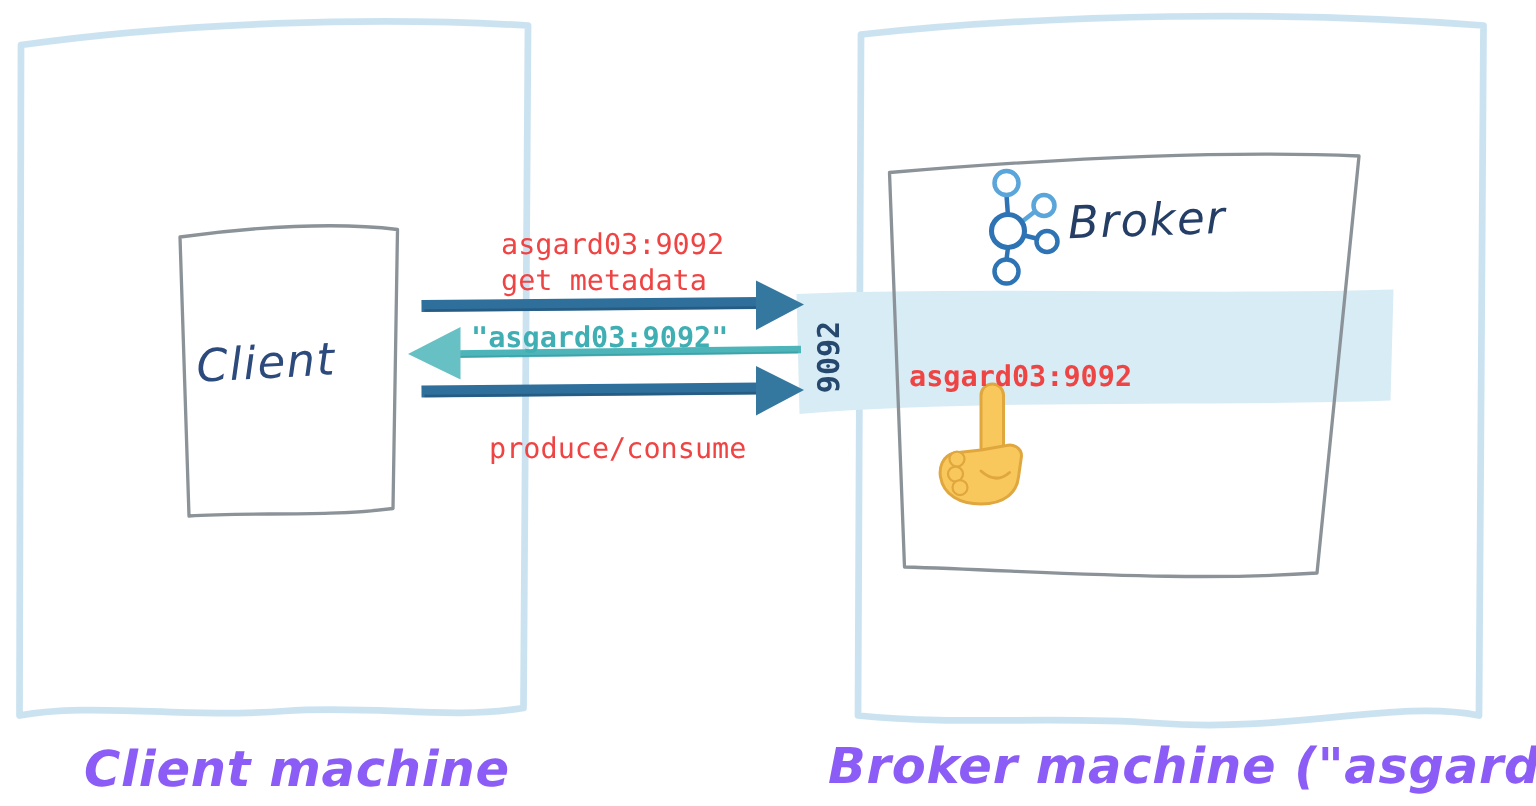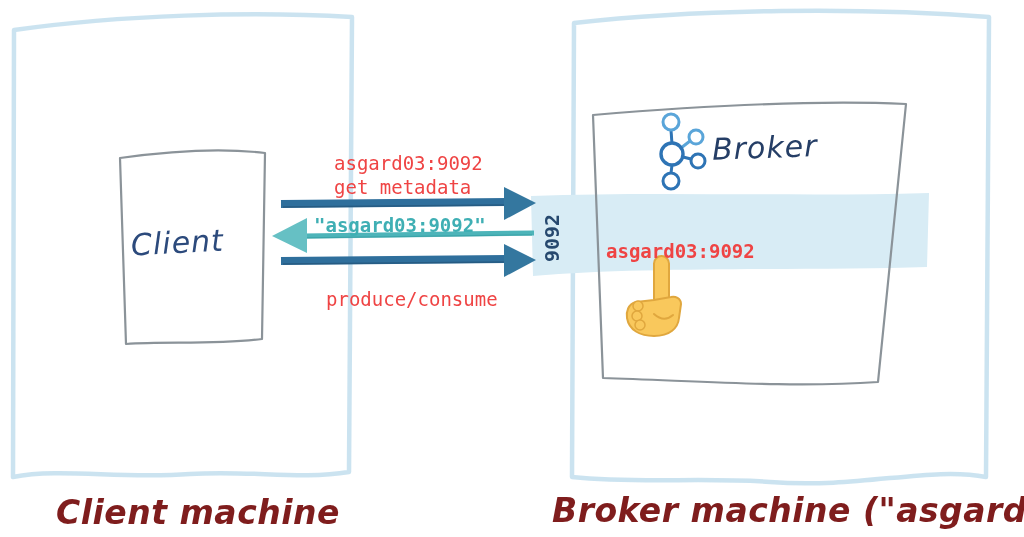--- a/index.html
+++ b/index.html
@@ -18,21 +18,21 @@
   .port-label{
     left:521px;top:226px;width:62px;height:24px;text-align:center;
     transform:rotate(-90deg);transform-origin:center center;
     font-family:"DejaVu Sans Mono","Liberation Mono",monospace;
     font-weight:bold;font-size:20px;color:#26486e;
   }
   .handwritten{
     font-style:italic;color:#2c4a7c;font-size:30px;letter-spacing:1px;
   }
   .caption{
-    font-style:italic;font-weight:bold;font-size:33px;color:#7f1d1d;letter-spacing:0.5px;
+    font-style:italic;font-weight:bold;font-size:33px;color:#8b5cf6;letter-spacing:0.5px;
   }
   .icon-span{position:absolute;display:block;line-height:0;}
 </style>
 </head>
 <body>
 
 <div class="canvas">
 
   <svg class="scene" viewBox="0 0 1024 537" xmlns="http://www.w3.org/2000/svg">
 

